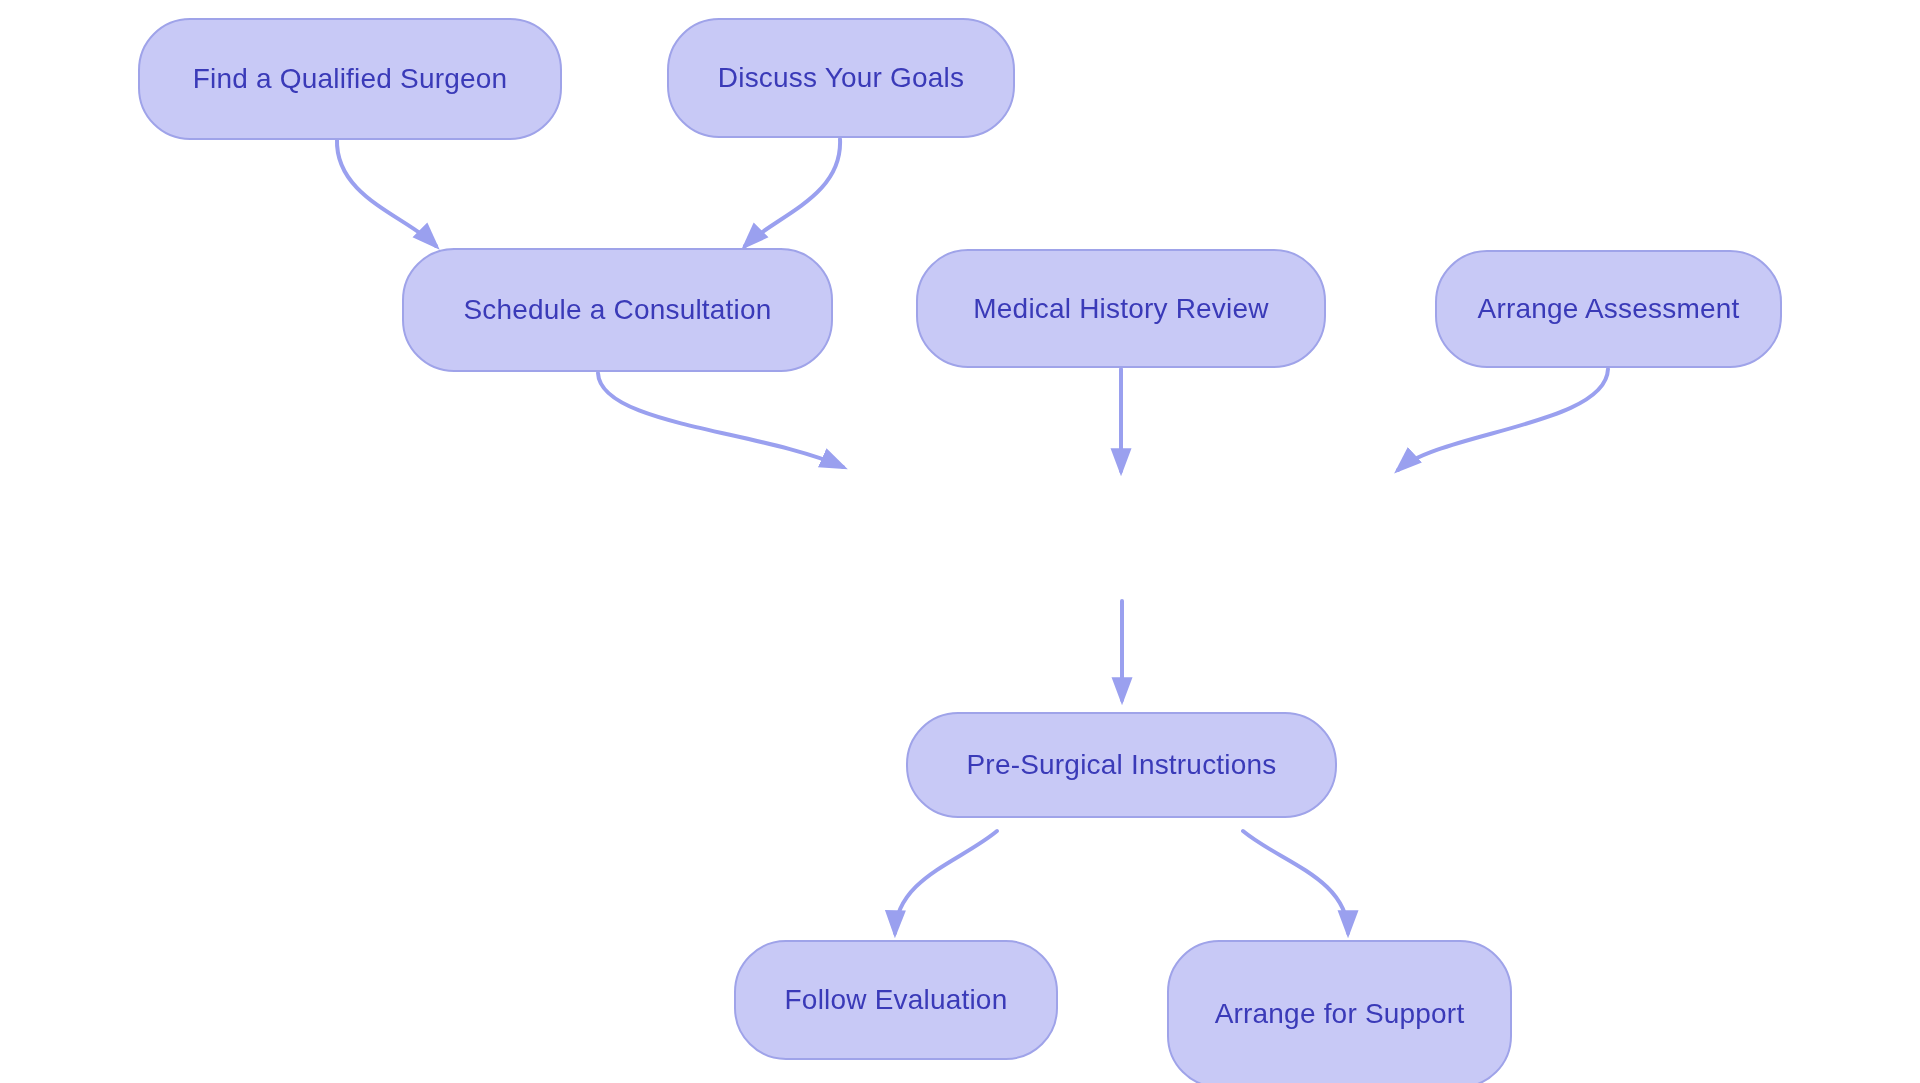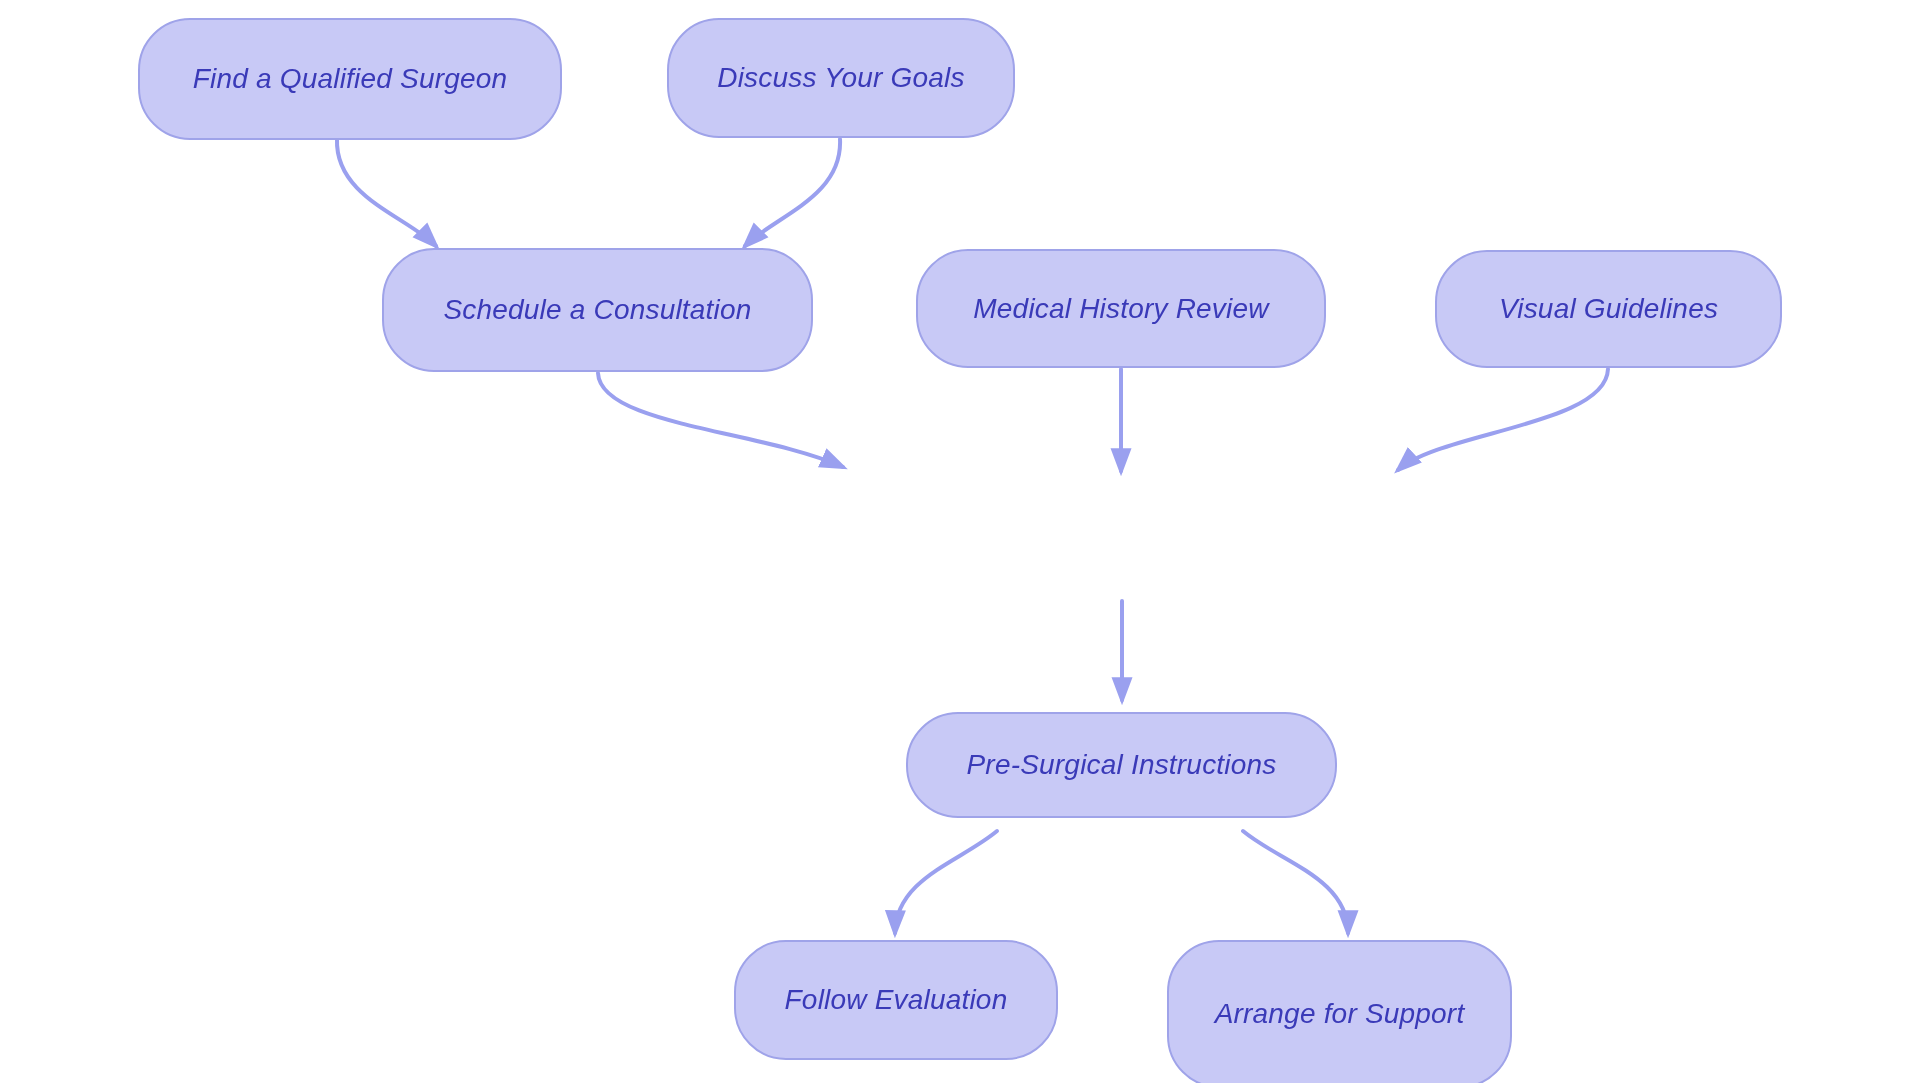--- a/index.html
+++ b/index.html
@@ -7,21 +7,20 @@
     padding: 0;
     background: #ffffff;
   }
   .canvas {
     position: relative;
     width: 1920px;
     height: 1083px;
     background: var(--bg, #ffffff);
     overflow: hidden;
     font-family: "Liberation Sans", "DejaVu Sans", sans-serif;
-    font-style: italic;
   }
   svg.edges {
     position: absolute;
     left: 0;
     top: 0;
     width: 1920px;
     height: 1083px;
     display: block;
   }
   svg.edges path.edge {
@@ -74,28 +73,28 @@
     <path class="edge" marker-end="url(#arrow)" d="M 997 831 C 960 862 896 878 895 933"></path>
     <path class="edge" marker-end="url(#arrow)" d="M 1243 831 C 1280 862 1348 878 1348 933"></path>
   </svg>
 
   <div class="node" style="left: 138px; top: 18px; width: 424px; height: 122px;">
     <span class="node-label">Find a Qualified Surgeon</span>
   </div>
   <div class="node" style="left: 667px; top: 18px; width: 348px; height: 120px; align-items: center;">
     <span class="node-label">Discuss Your Goals</span>
   </div>
-  <div class="node" style="left: 382px; top: 248px; width: 431px; height: 124px;">
+  <div class="node" style="left: 402px; top: 248px; width: 431px; height: 124px;">
     <span class="node-label">Schedule a Consultation</span>
   </div>
   <div class="node" style="left: 916px; top: 249px; width: 410px; height: 119px;">
     <span class="node-label">Medical History Review</span>
   </div>
   <div class="node" style="left: 1435px; top: 250px; width: 347px; height: 118px;">
-    <span class="node-label">Visual Guidelines</span>
+    <span class="node-label">Arrange Assessment</span>
   </div>
   <div class="node" style="left: 906px; top: 712px; width: 431px; height: 106px;">
     <span class="node-label">Pre-Surgical Instructions</span>
   </div>
   <div class="node" style="left: 734px; top: 940px; width: 324px; height: 120px;">
     <span class="node-label">Follow Evaluation</span>
   </div>
   <div class="node" style="left: 1167px; top: 940px; width: 345px; height: 148px;">
     <span class="node-label">Arrange for Support</span>
   </div>

